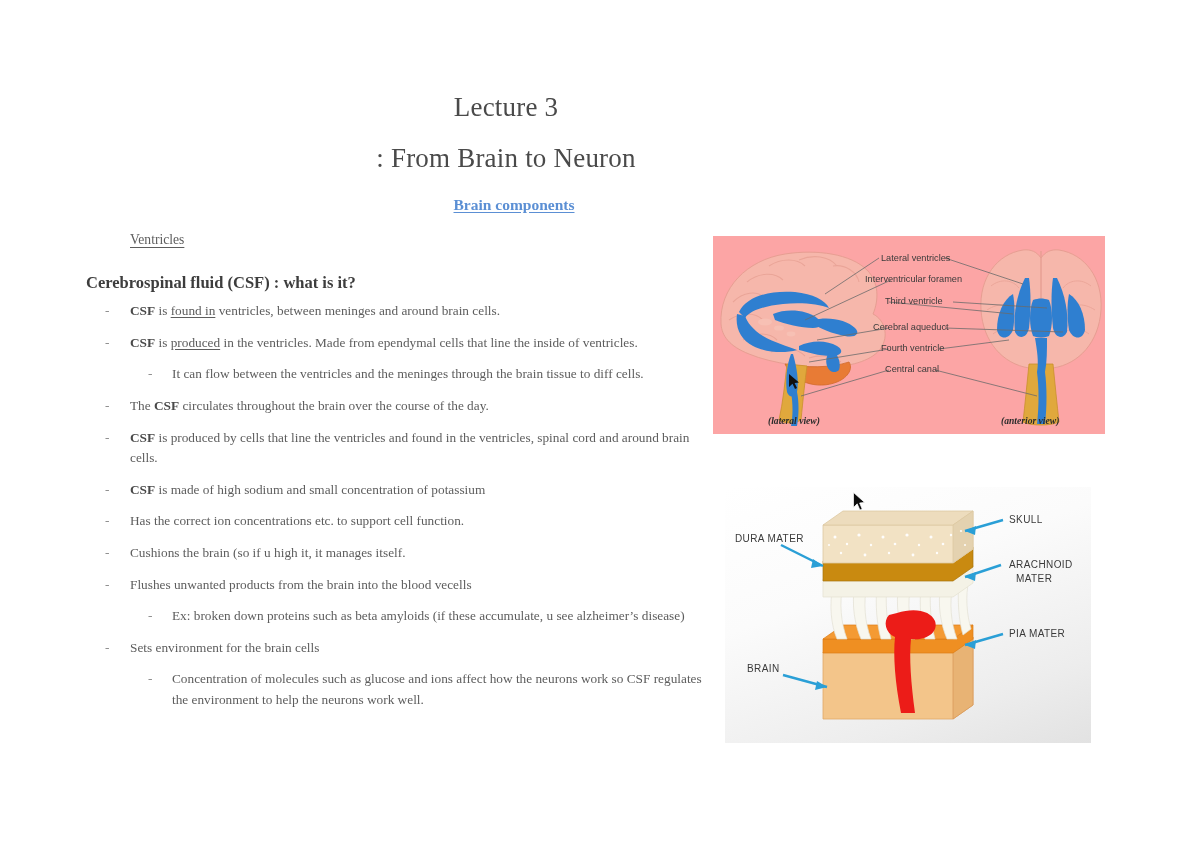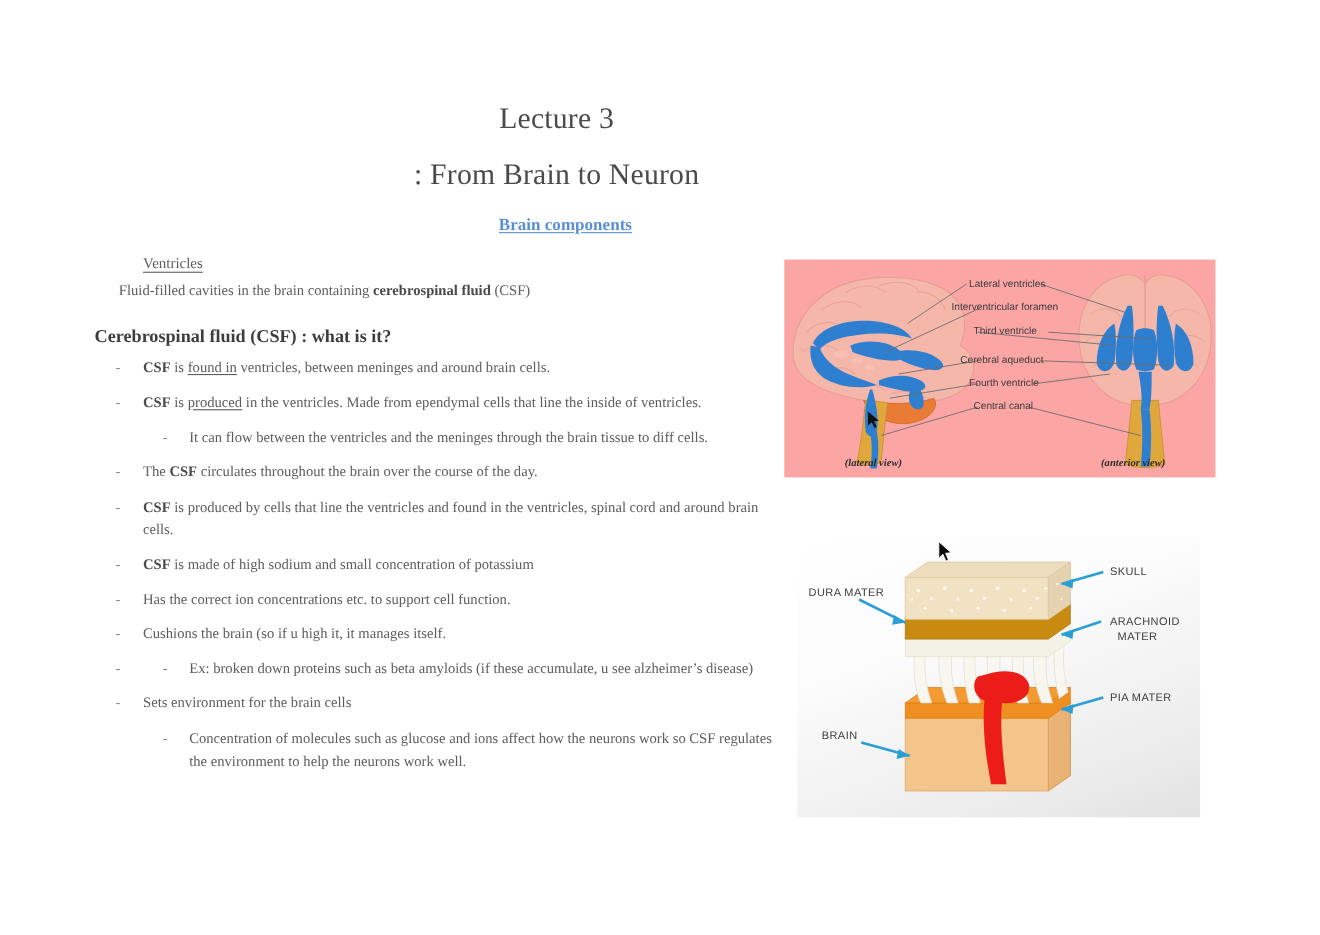--- a/index.html
+++ b/index.html
@@ -154,40 +154,37 @@
   <div class="doc-title title-line1">Lecture 3</div>
 
   <div class="doc-title title-line2">: From Brain to Neuron</div>
 
   <div class="subtitle-link">Brain components</div>
 
   <div class="text-col">
 
     <div class="sub-underlined-head">Ventricles</div>
 
-    <div class="plain-line">
-      <span>Fluid-filled cavities in the brain containing </span><span class="b">cerebrospinal fluid</span><span> (CSF)</span>
-    </div>
 
     <h2 class="section-head">Cerebrospinal fluid (CSF) : what is it?</h2>
 
     <ul class="bullets" id="list-section1">
         <li class="lvl1"><span class="dash">-</span><span class="b">CSF</span><span> is </span><span class="u">found in</span><span> ventricles, between meninges and around brain cells.</span></li>
         <li class="lvl1"><span class="dash">-</span><span class="b">CSF</span><span> is </span><span class="u">produced</span><span> in the ventricles. Made from ependymal cells that line the inside of ventricles.</span></li>
         <li class="lvl2"><span class="dash">-</span><span>It can flow between the ventricles and the meninges through the brain tissue to diff cells.</span></li>
         <li class="lvl1"><span class="dash">-</span><span>The </span><span class="b">CSF</span><span> circulates throughout the brain over the course of the day.</span></li>
         <li class="lvl1"><span class="dash">-</span><span class="b">CSF</span><span> is produced by cells that line the ventricles and found in the ventricles, spinal cord and around brain cells.</span></li>
         <li class="lvl1"><span class="dash">-</span><span class="b">CSF</span><span> is made of high sodium and small concentration of potassium</span></li>
         <li class="lvl1"><span class="dash">-</span><span>Has the correct ion concentrations etc. to support cell function.</span></li>
       </ul>
 
 
     <ul class="bullets" id="list-section2">
         <li class="lvl1"><span class="dash">-</span><span>Cushions the brain (so if u high it, it manages itself.</span></li>
-        <li class="lvl1"><span class="dash">-</span></li>
+        <li class="lvl1"><span class="dash">-</span><span>Flushes unwanted products from the brain into the blood vecells</span></li>
         <li class="lvl2"><span class="dash">-</span><span>Ex: broken down proteins such as beta amyloids (if these accumulate, u see alzheimer’s disease)</span></li>
         <li class="lvl1"><span class="dash">-</span><span>Sets environment for the brain cells</span></li>
         <li class="lvl2"><span class="dash">-</span><span>Concentration of molecules such as glucose and ions affect how the neurons work so CSF regulates the environment to help the neurons work well.</span></li>
       </ul>
   </div>
 
   <div class="fig1">
     <svg width="392" height="198" viewBox="0 0 392 198">
 
       <g>

